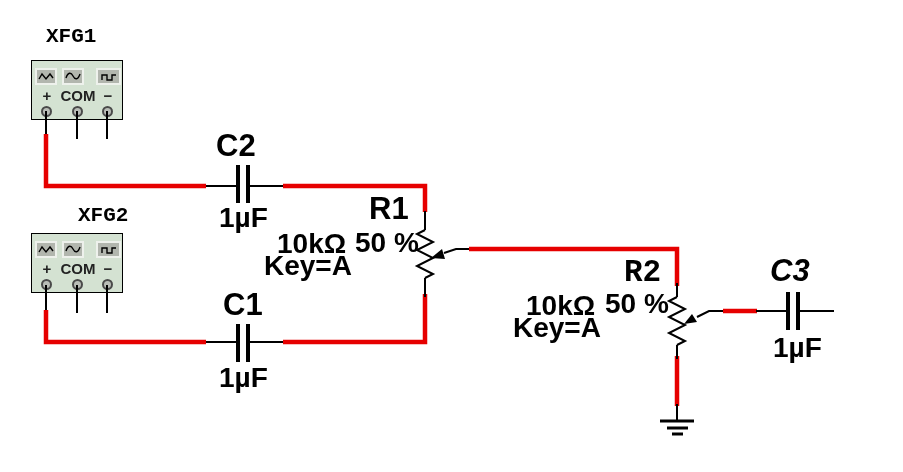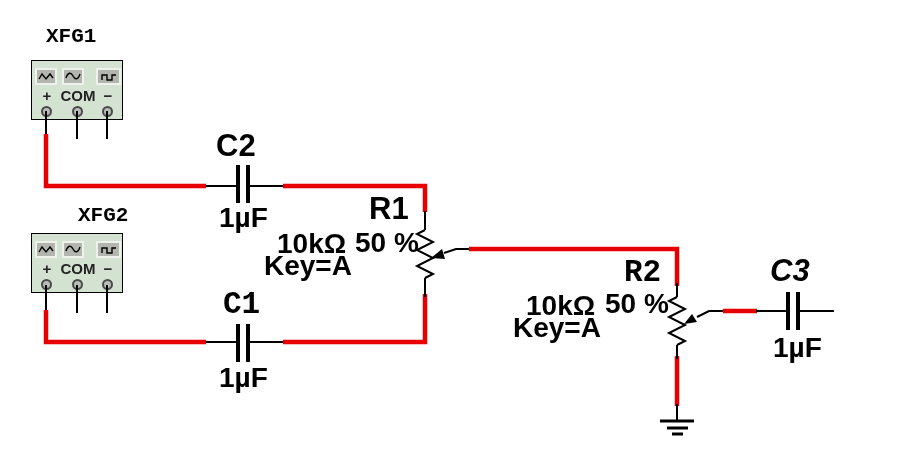--- a/index.html
+++ b/index.html
@@ -138,21 +138,21 @@
     <span class="term-lbl" style="left:28px; width:36px;">COM</span>
     <span class="term-lbl" style="left:61px; width:30px;">−</span>
     <div class="term" style="left:9px;"></div>
     <div class="term" style="left:40px;"></div>
     <div class="term" style="left:70px;"></div>
   </div>
 
   <div class="lbl ref" style="left:216px; top:130px;">C2</div>
   <div class="lbl val" style="left:219px; top:204px;">1µF</div>
 
-  <div class="lbl ref" style="left:223px; top:289px;font-family:Liberation Mono, monospace;">C1</div>
+  <div class="lbl ref" style="left:223px; top:289px;">C1</div>
   <div class="lbl val" style="left:219px; top:364px;">1µF</div>
 
   <div class="lbl ref" style="left:369px; top:193px;">R1</div>
   <div class="lbl val" style="left:277px; top:230px;">10kΩ</div>
   <div class="lbl val" style="left:355px; top:229px;">50 %</div>
   <div class="lbl val" style="left:264px; top:252px;">Key=A</div>
 
   <div class="lbl ref" style="left:624px; top:257px;font-family:Liberation Mono, monospace;">R2</div>
   <div class="lbl val" style="left:526px; top:292px;">10kΩ</div>
   <div class="lbl val" style="left:605px; top:290px;">50 %</div>

